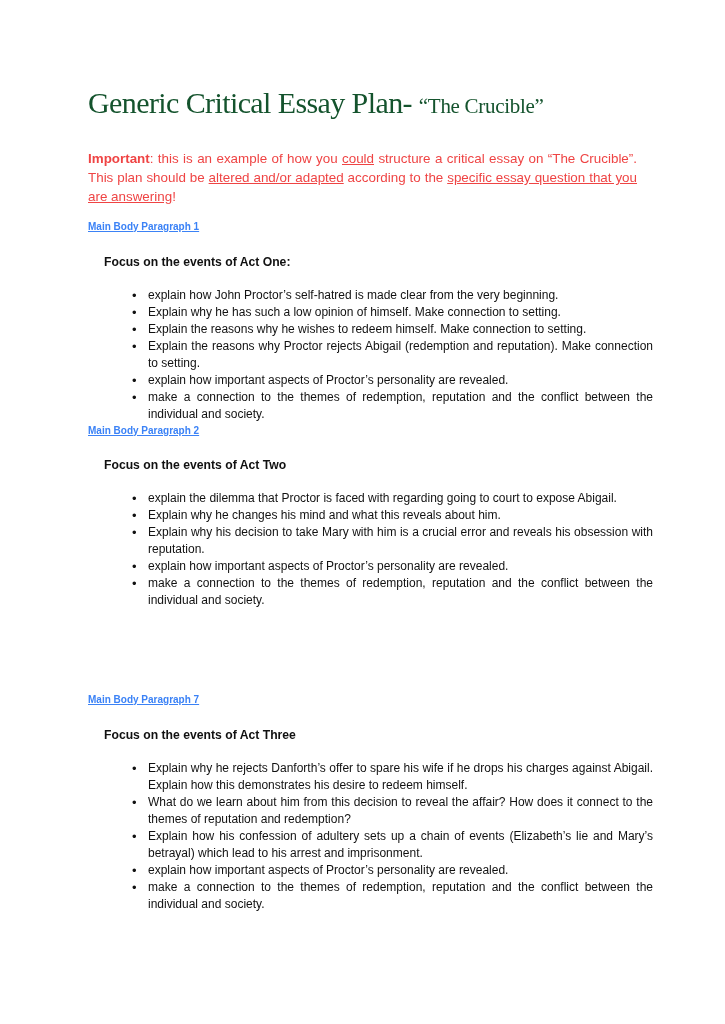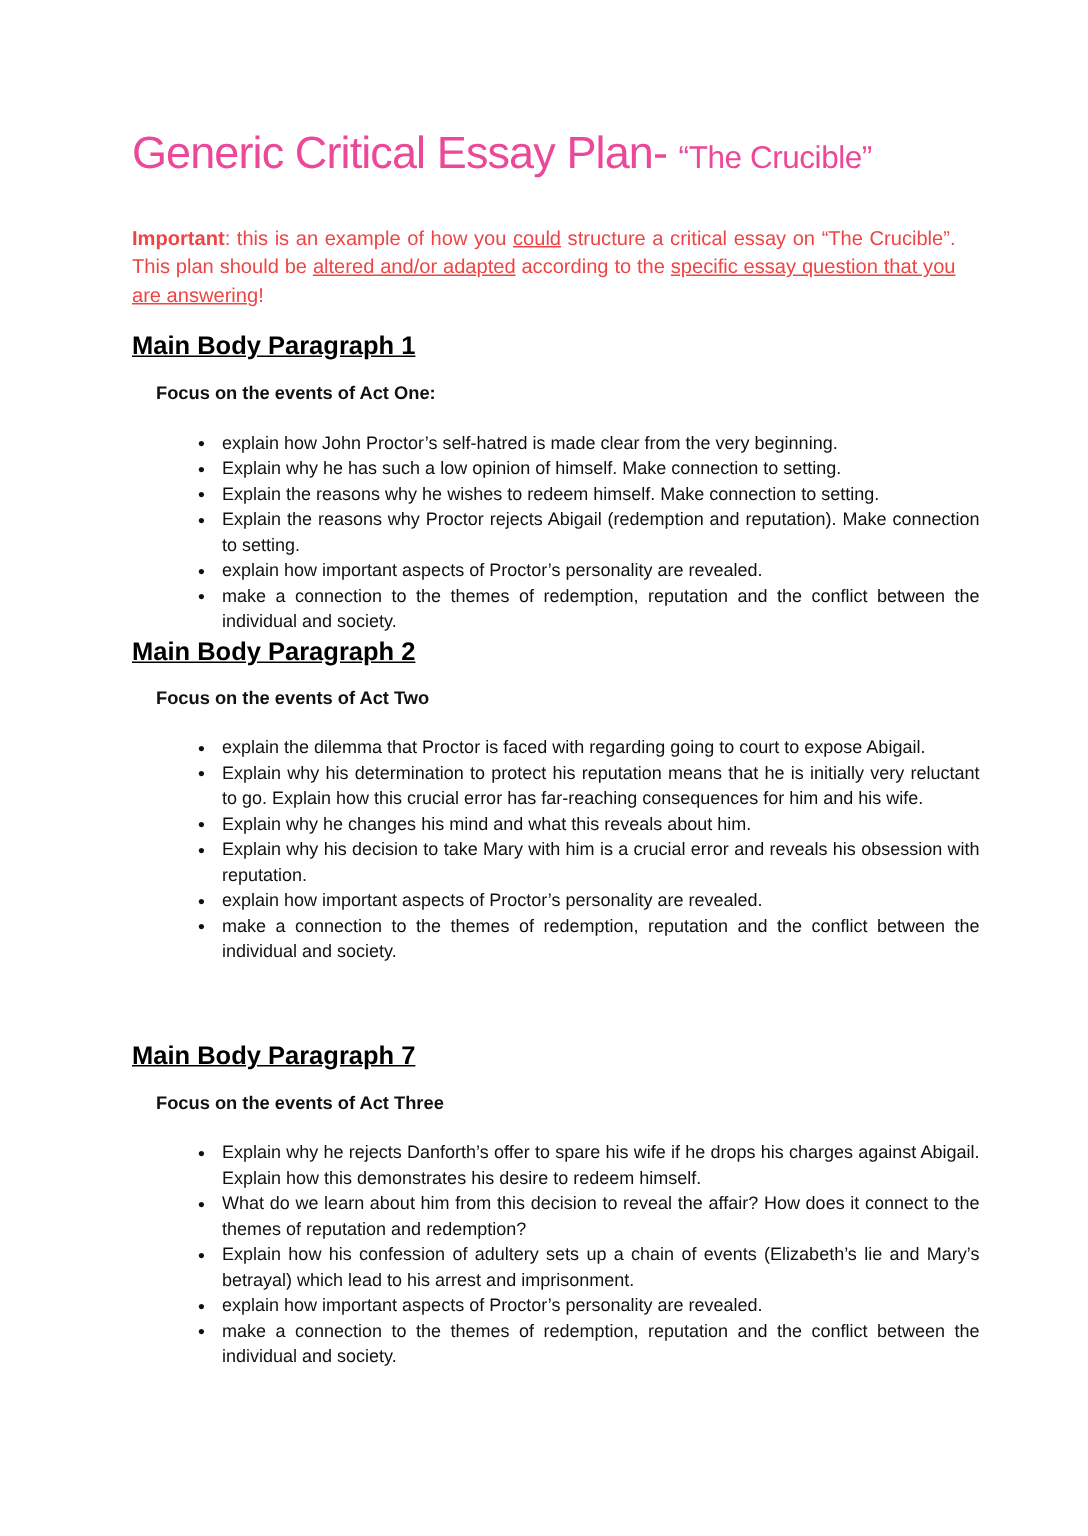--- a/index.html
+++ b/index.html
@@ -1,31 +1,31 @@
 <!DOCTYPE html>
 <html><head>
   <meta charset="utf-8">
   <style>
     html, body { margin: 0; padding: 0; background: #ffffff; }
     body { width: 725px; height: 1024px; position: relative; overflow: hidden; }
     .page { position: absolute; left: 0; top: 0; width: 725px; height: 1024px; background: #fff; }
     .title {
       position: absolute; left: 88px; top: 86px;
-      font-family: Liberation Sans, sans-serif;
-      font-size: 30px; color: #ec4899; white-space: nowrap; letter-spacing: -0.6px;
+      font-family: Liberation Serif, serif;
+      font-size: 30px; color: #14532d; white-space: nowrap; letter-spacing: -0.6px;
     }
     .title .sub { font-size: 21px; letter-spacing: -0.3px; }
     .body {
       position: absolute; left: 88px; width: 549px;
       font-family: "Liberation Sans", sans-serif; font-size: 12.2px; color: #ef4444;
       line-height: 17px;
     }
     .intro { top: 149px; font-size: 13.4px; line-height: 19px; text-align: justify; }
     .intro u { text-decoration: underline; }
-    .heading { font-weight: bold; text-decoration: underline; font-size: 17px; position: absolute; left: 88px; font-family: "Liberation Sans", sans-serif; color:#000000; }
+    .heading { font-weight: bold; text-decoration: underline; font-size: 10px; position: absolute; left: 88px; font-family: "Liberation Sans", sans-serif; color:#3b82f6; }
     .focus { font-weight: bold; position: absolute; left: 88px; font-family: "Liberation Sans", sans-serif; font-size: 12.2px; color:#111;padding-left:16px; }
     ul.bullets {
       position: absolute; left: 88px; width: 549px; margin: 16px; padding: 0; list-style: none;
       font-family: "Liberation Sans", sans-serif; font-size: 12px; line-height: 17px; color: #111;
     }
     ul.bullets li { position: relative; padding-left: 44px; text-align: justify; }
     ul.bullets li::before {
       content: "\2022"; position: absolute; left: 28px; top: 0; font-size: 13px;
     }
   </style>
@@ -51,21 +51,20 @@
     <li>Explain the reasons why he wishes to redeem himself. Make connection to setting.</li>
     <li>Explain the reasons why Proctor rejects Abigail (redemption and reputation). Make connection to setting.</li>
     <li>explain how important aspects of Proctor’s personality are revealed.</li>
     <li>make a connection to the themes of redemption, reputation and  the conflict between the individual and society.</li>
   </ul>
 
   <div class="heading" style="top:425px">Main Body Paragraph 2</div>
   <div class="focus" style="top:458px">Focus on the events of Act Two</div>
   <ul class="bullets" style="top:474px">
     <li>explain the dilemma that Proctor is faced with regarding going to court to expose Abigail.</li>
-    <li>Explain why his determination to protect his reputation means that he is initially very reluctant to go. Explain how this crucial error has far-reaching consequences for him and his wife.</li>
     <li>Explain why he changes his mind and what this reveals about him.</li>
     <li>Explain why his decision to take Mary with him is a crucial error and reveals his obsession with reputation.</li>
     <li>explain how important aspects of Proctor’s personality are revealed.</li>
     <li>make a connection to the themes of redemption, reputation and  the conflict between the individual and society.</li>
   </ul>
 
   <div class="heading" style="top:694px">Main Body Paragraph 7</div>
   <div class="focus" style="top:728px">Focus on the events of Act Three</div>
   <ul class="bullets" style="top:744px">
     <li>Explain why he rejects Danforth’s offer to spare his wife if he drops his charges against Abigail. Explain how this demonstrates his desire to redeem himself.</li>

